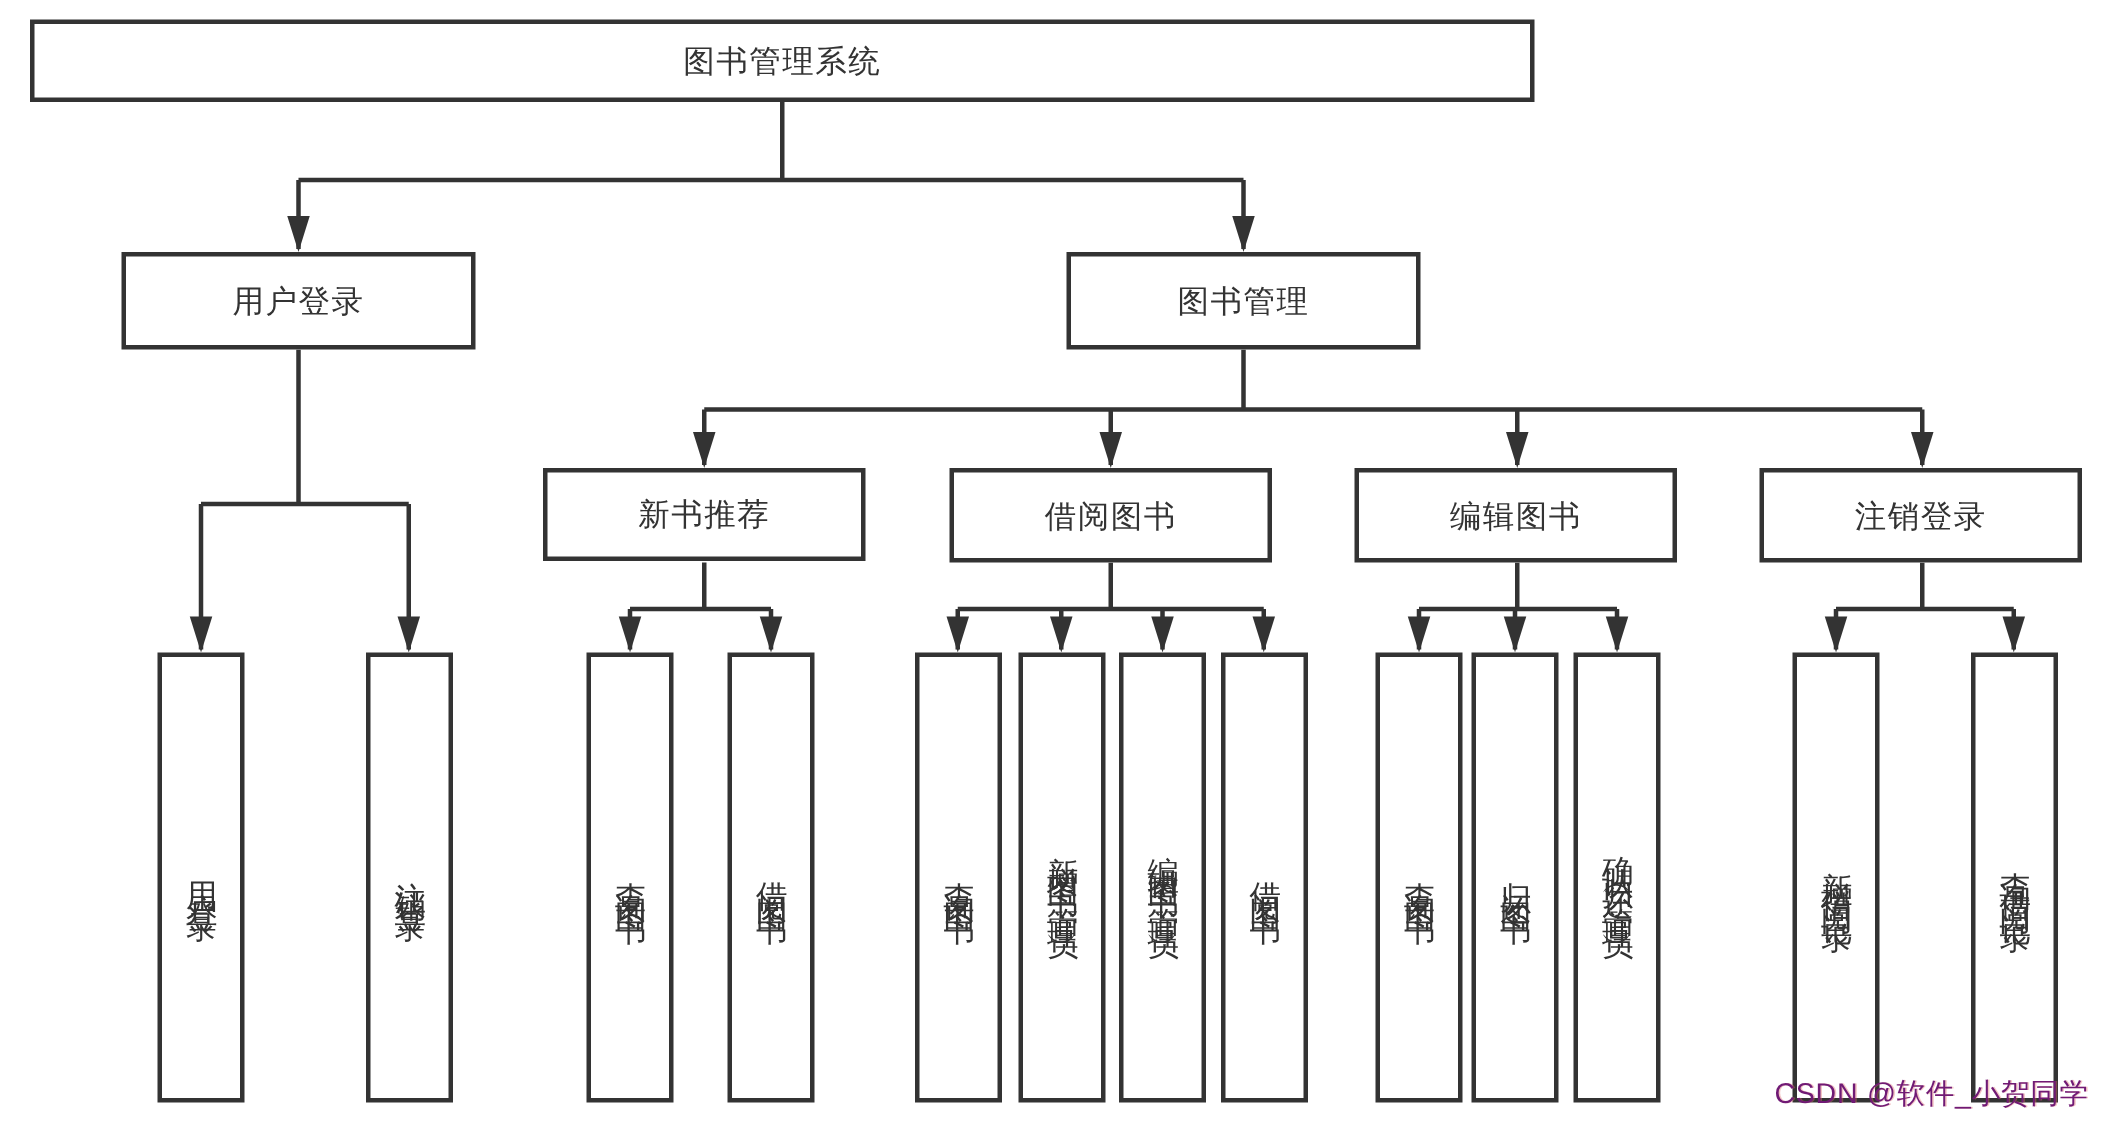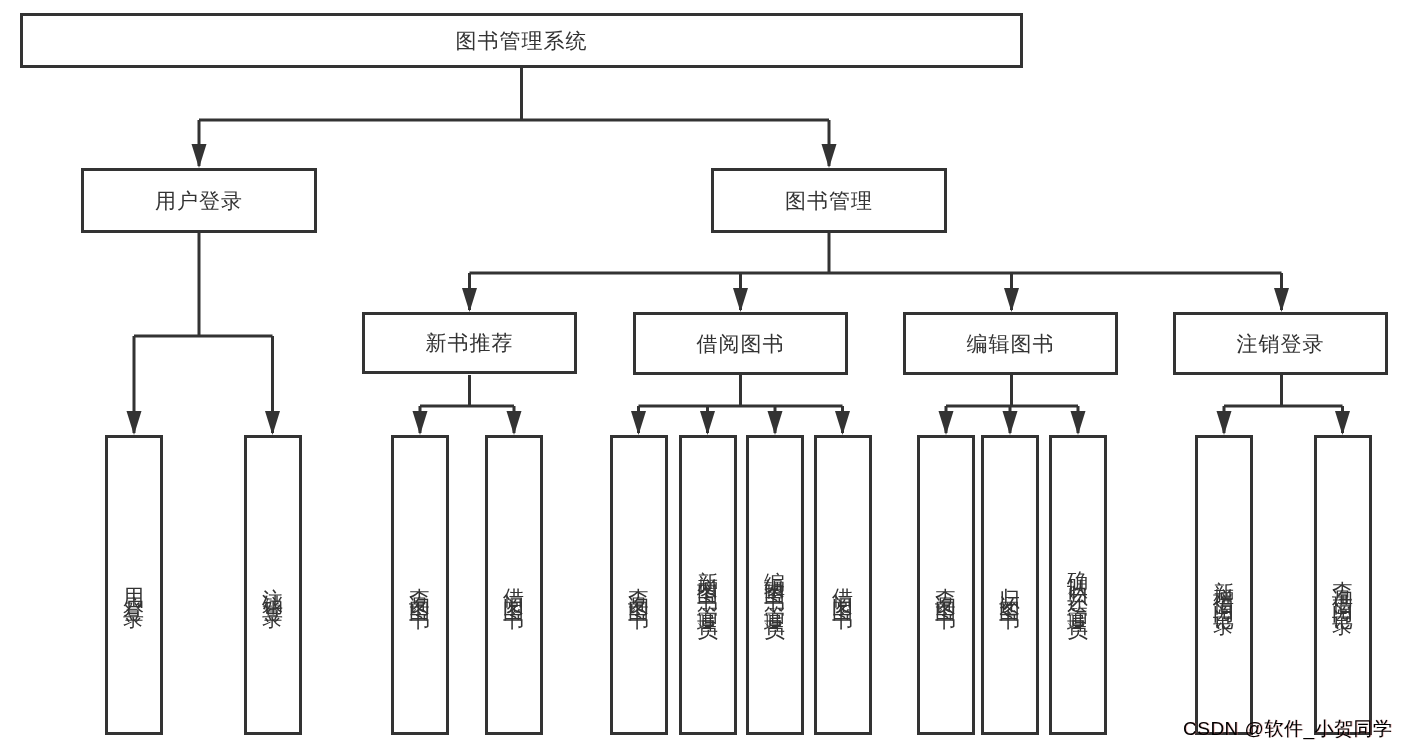--- a/index.html
+++ b/index.html
@@ -44,21 +44,21 @@
     writing-mode: vertical-rl;
     text-orientation: mixed;
     letter-spacing: 7px;
     line-height: 1.0;
   }
   .watermark {
     position: absolute;
     left: 1183px;
     top: 716px;
     font-size: 19px;
-    color: #000000;
+    color: #701a75;
     letter-spacing: 0.5px;
     white-space: nowrap;
     text-shadow: 1px 0 0 rgba(225, 110, 110, 0.40);
     z-index: 5;
   }
 </style>
 </head>
 <body>
 
 <div class="canvas">

